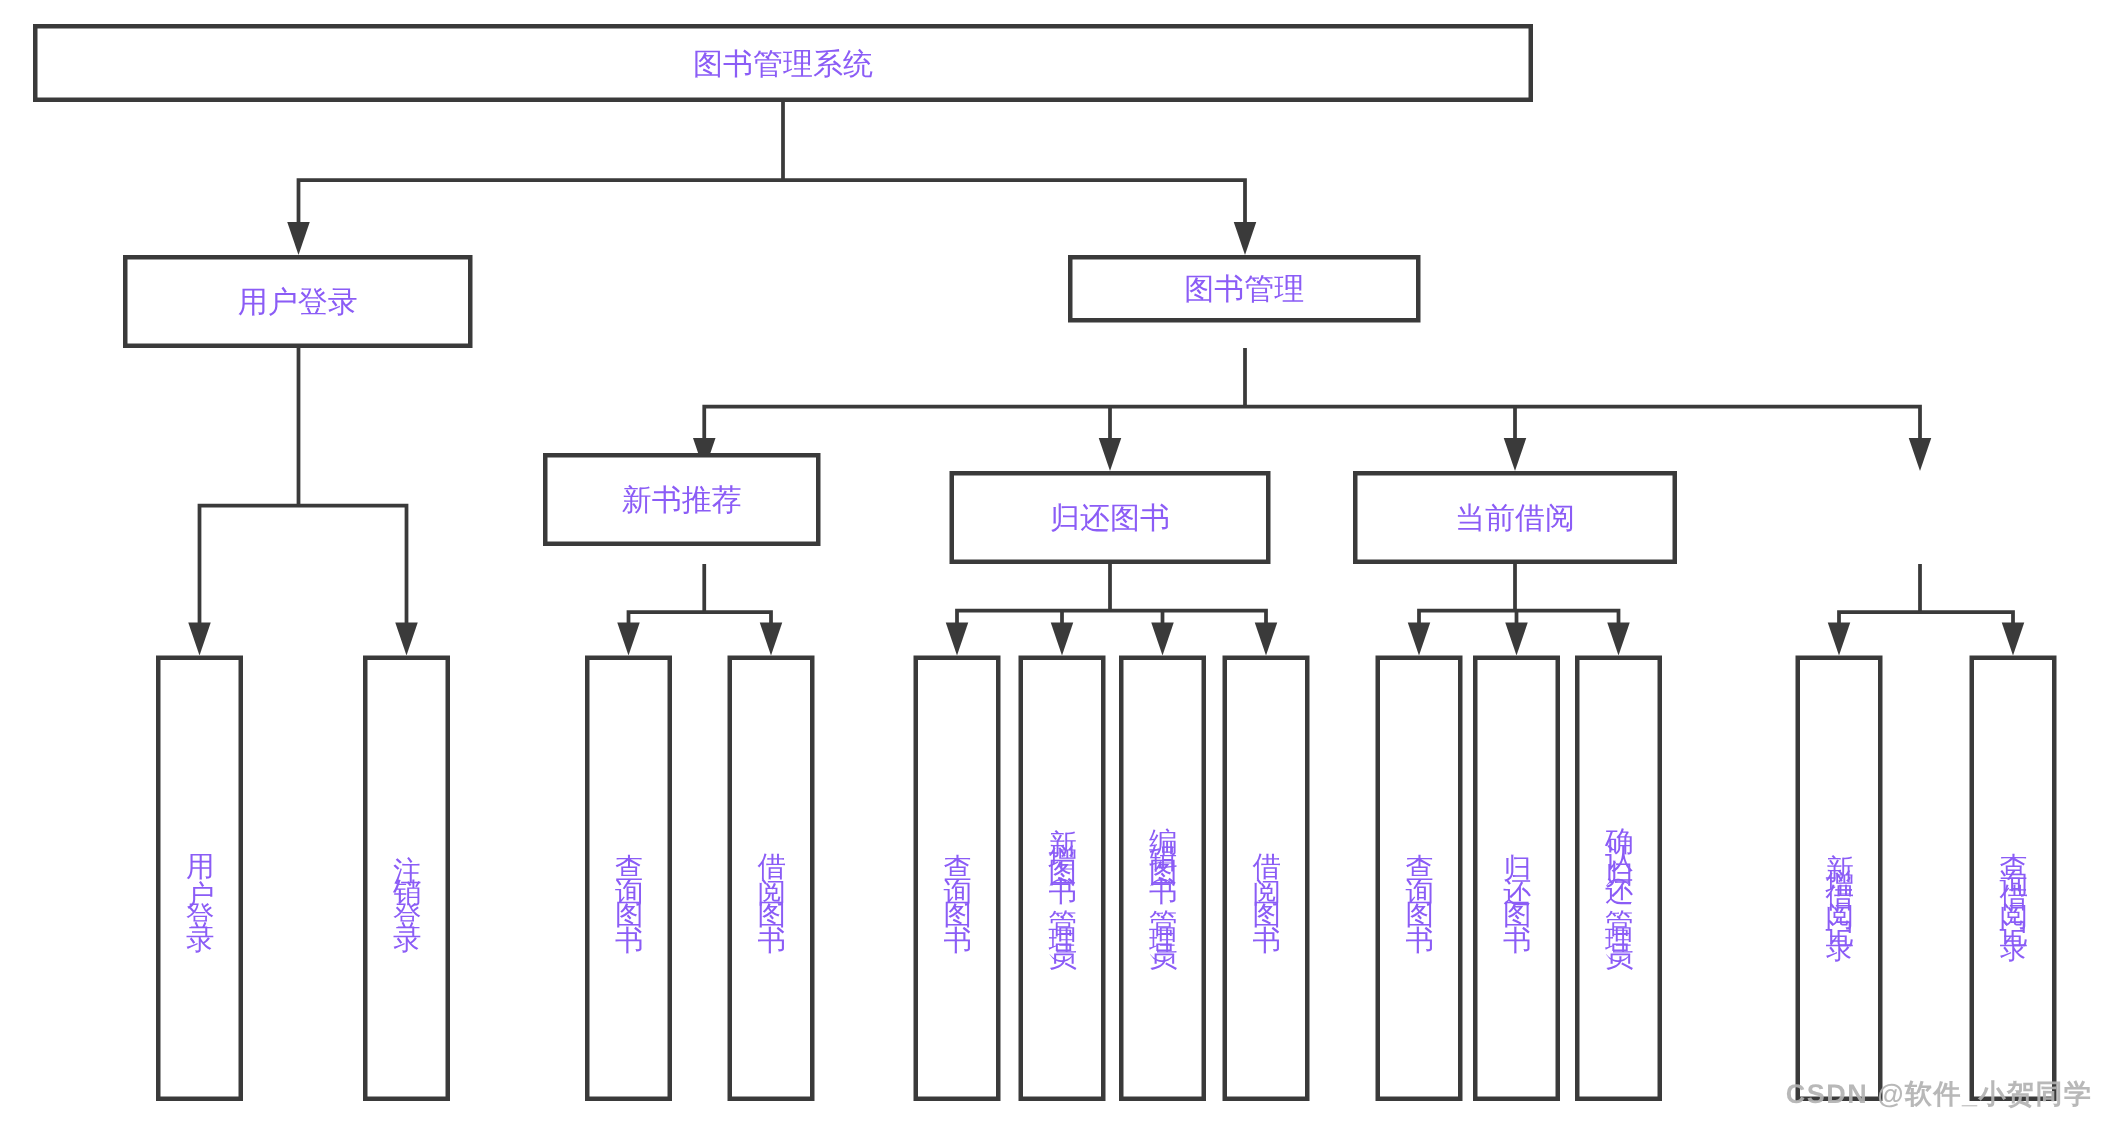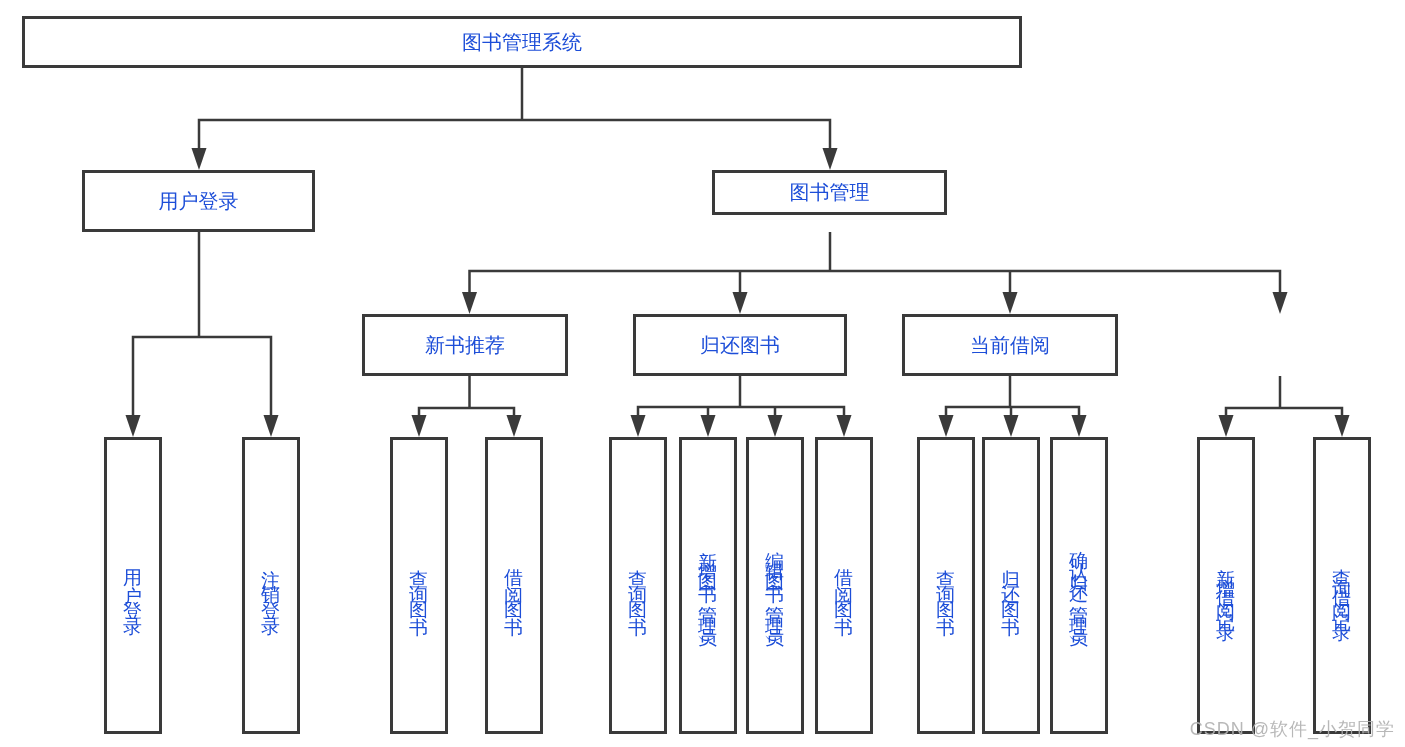--- a/index.html
+++ b/index.html
@@ -19,21 +19,21 @@
     position: absolute;
     left: 0;
     top: 0;
     z-index: 1;
   }
   .node {
     position: absolute;
     box-sizing: border-box;
     background: #ffffff;
     border: 3px solid #3a3a3a;
-    color: #1d4ed8;
+    color: #8b5cf6;
     display: flex;
     align-items: center;
     justify-content: center;
     font-size: 20px;
     z-index: 2;
     text-align: center;
   }
   .node.v {
     writing-mode: vertical-rl;
     text-orientation: mixed;
@@ -46,20 +46,21 @@
   }
   #watermark {
     position: absolute;
     right: 10px;
     bottom: 6px;
     font-size: 18px;
     color: rgba(178, 178, 178, 0.92);
     z-index: 3;
     letter-spacing: 1px;
     white-space: nowrap;
+    font-weight: bold;
   }
 </style>
 </head>
 <body>
 
 <div id="canvas">
 
   <svg id="connectors" width="1405" height="747" viewBox="0 0 1405 747">
     <g stroke="#3a3a3a" stroke-width="2.5" fill="none">
 
@@ -110,21 +111,21 @@
       <polygon points="1218.5,415 1233.5,415 1226,437"></polygon>
       <polygon points="1334.5,415 1349.5,415 1342,437"></polygon>
     </g>
   </svg>
 
   <div class="node" style="left:22px;top:16px;width:1000px;height:52px">图书管理系统</div>
 
   <div class="node" style="left:82px;top:170px;width:233px;height:62px">用户登录</div>
   <div class="node" style="left:712px;top:170px;width:235px;height:45px">图书管理</div>
 
-  <div class="node" style="left:362px;top:314px;width:206px;height:62px">新书推荐</div>
+  <div class="node" style="left:362px;top:302px;width:185px;height:62px">新书推荐</div>
   <div class="node" style="left:633px;top:314px;width:214px;height:62px">归还图书</div>
   <div class="node" style="left:902px;top:314px;width:216px;height:62px">当前借阅</div>
 
   <div class="node v v-short" style="left:104px;top:437px;width:58px;height:297px">用户登录</div>
   <div class="node v v-short" style="left:242px;top:437px;width:58px;height:297px">注销登录</div>
 
   <div class="node v v-short" style="left:390px;top:437px;width:58px;height:297px">查询图书</div>
   <div class="node v v-short" style="left:485px;top:437px;width:58px;height:297px">借阅图书</div>
 
   <div class="node v v-short" style="left:609px;top:437px;width:58px;height:297px">查询图书</div>

